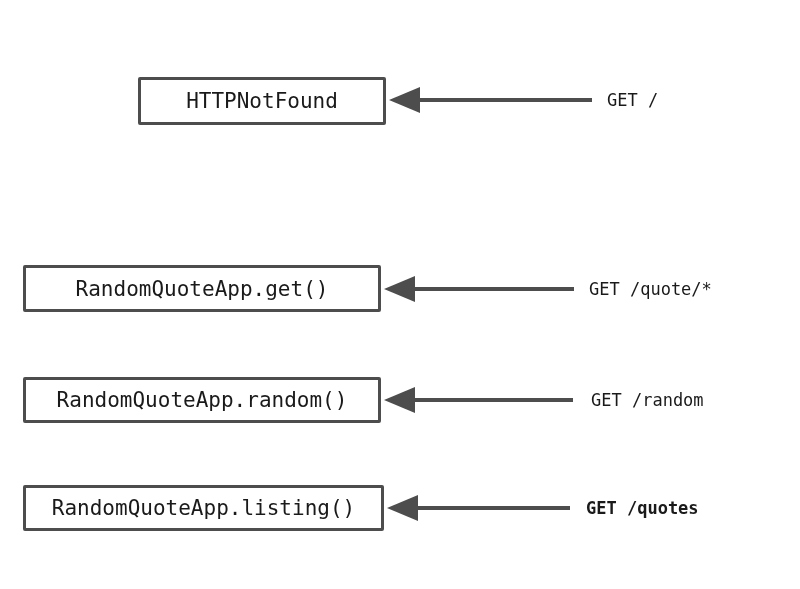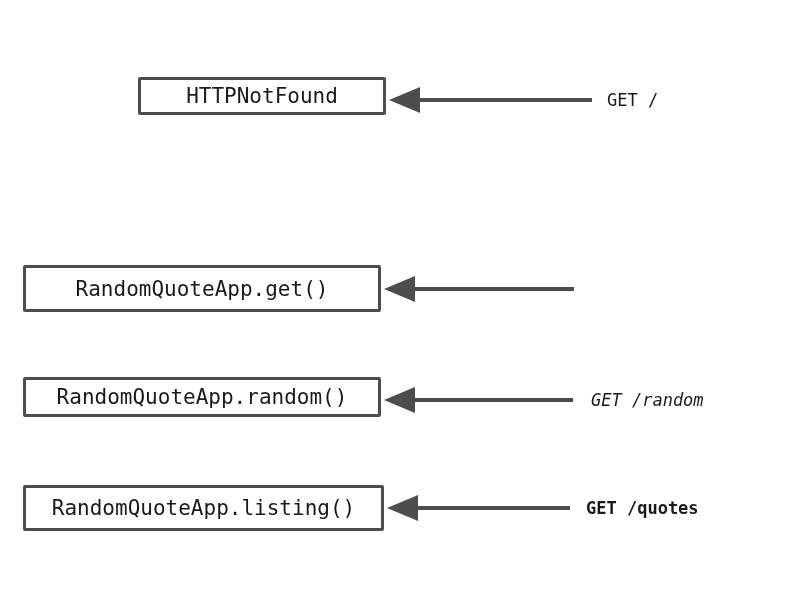--- a/index.html
+++ b/index.html
@@ -43,34 +43,34 @@
     border-bottom: 13px solid transparent;
     border-right: 31px solid var(--line);
   }
   .route {
     position: absolute;
     transform: translateY(-50%);
     font-size: 17px;
     white-space: nowrap;
   }
   
-  .n1 { left: 138px; top: 77px;  width: 248px; height: 38px; }
+  .n1 { left: 138px; top: 77px;  width: 248px; height: 48px; }
   .h1 { left: 389px; top: 87px; }
   .s1 { left: 420px; top: 98px;  width: 172px; }
   .r1 { left: 607px; top: 100px; }
   
   .n2 { left: 23px;  top: 265px; width: 358px; height: 47px; text-align: right; }
   .h2 { left: 384px; top: 276px; }
   .s2 { left: 415px; top: 287px; width: 159px; }
   .r2 { left: 589px; top: 289px; }
   
-  .n3 { left: 23px;  top: 377px; width: 358px; height: 40px; }
+  .n3 { left: 23px;  top: 377px; width: 358px; height: 46px; }
   .h3 { left: 384px; top: 387px; }
   .s3 { left: 415px; top: 398px; width: 158px; }
-  .r3 { left: 591px; top: 400px; font-style: italic; }
+  .r3 { left: 591px; top: 400px; }
   
   .n4 { left: 23px;  top: 485px; width: 361px; height: 46px; }
   .h4 { left: 387px; top: 495px; }
   .s4 { left: 418px; top: 506px; width: 152px; }
   .r4 { left: 586px; top: 508px; font-weight: bold; }
 </style>
 </head>
 <body>
 
 <div class="canvas">
@@ -80,20 +80,21 @@
   </div>
   <span class="head h1"></span>
   <span class="shaft s1"></span>
   <div class="route r1">GET /</div>
 
   <div class="node n2">
     <span>RandomQuoteApp.get()</span>
   </div>
   <span class="head h2"></span>
   <span class="shaft s2"></span>
+  <div class="route r2">GET /quote/*</div>
 
   <div class="node n3">
     <span>RandomQuoteApp.random()</span>
   </div>
   <span class="head h3"></span>
   <span class="shaft s3"></span>
   <div class="route r3">GET /random</div>
 
   <div class="node n4">
     <span>RandomQuoteApp.listing()</span>

